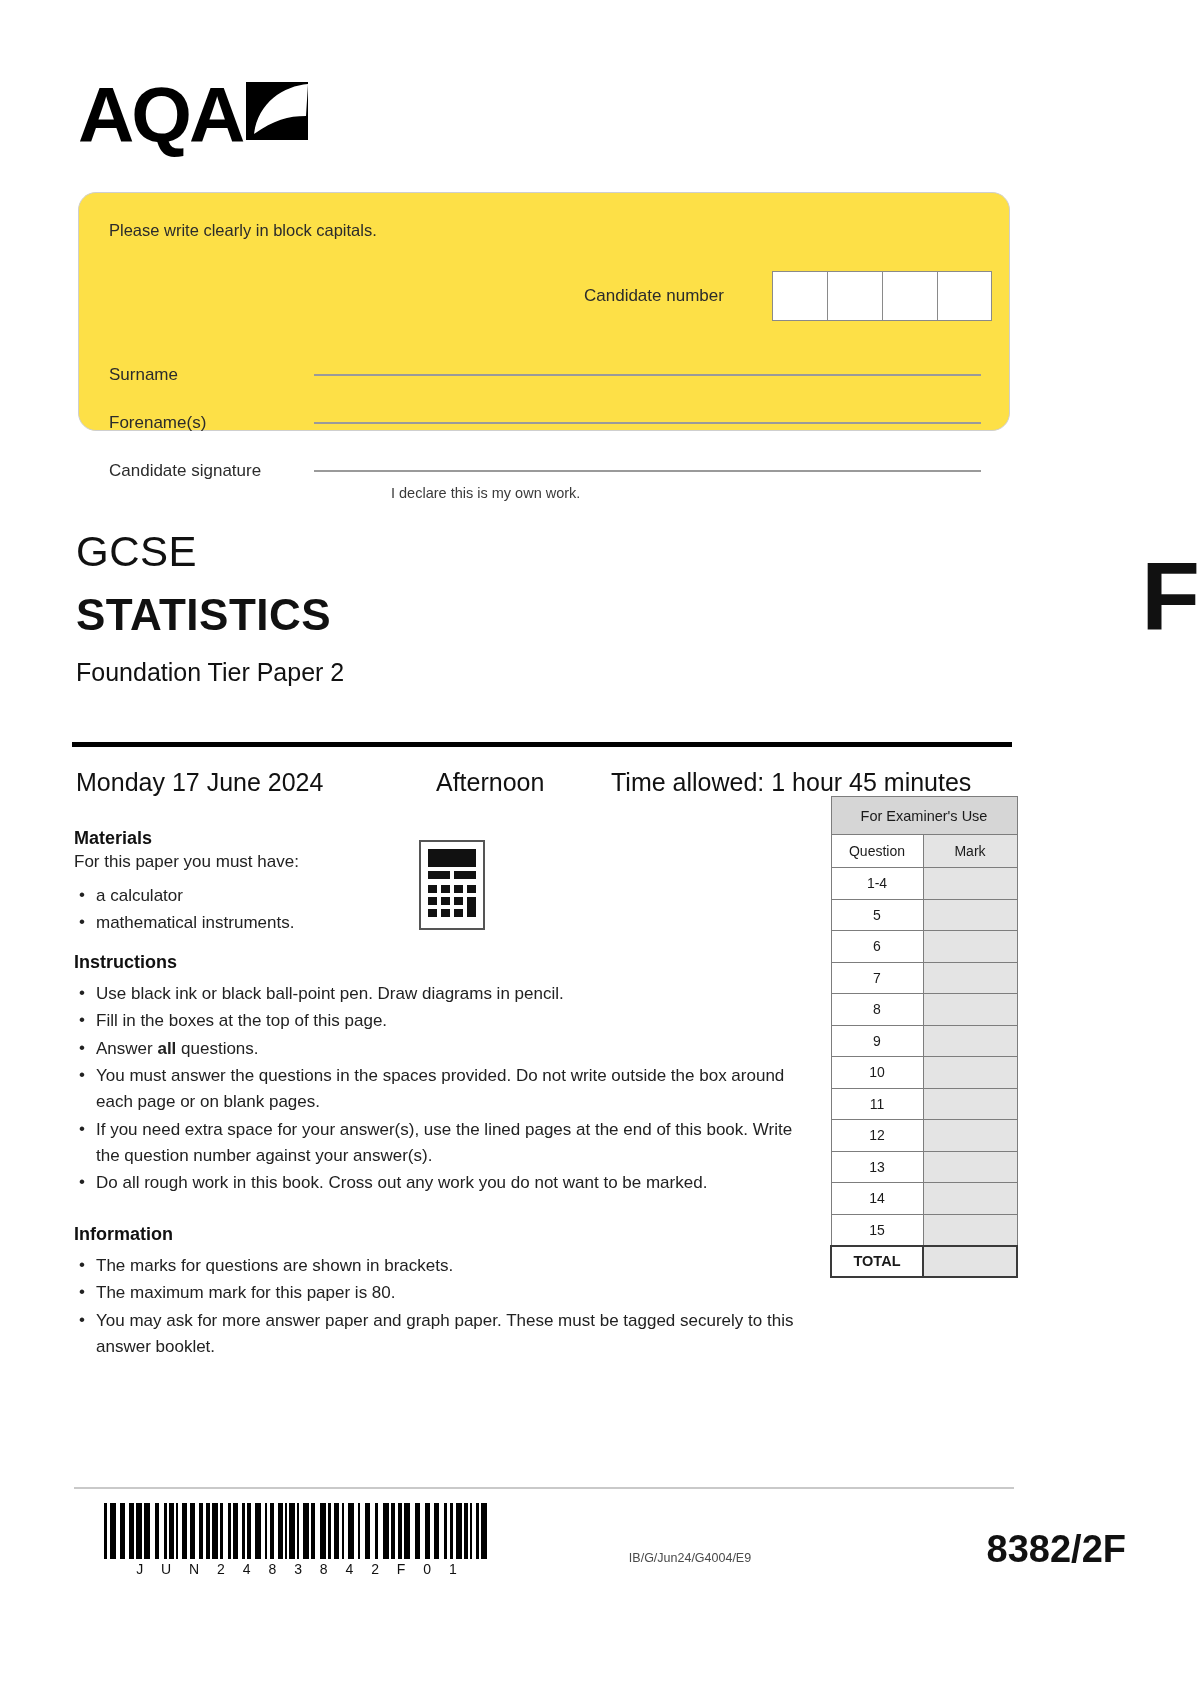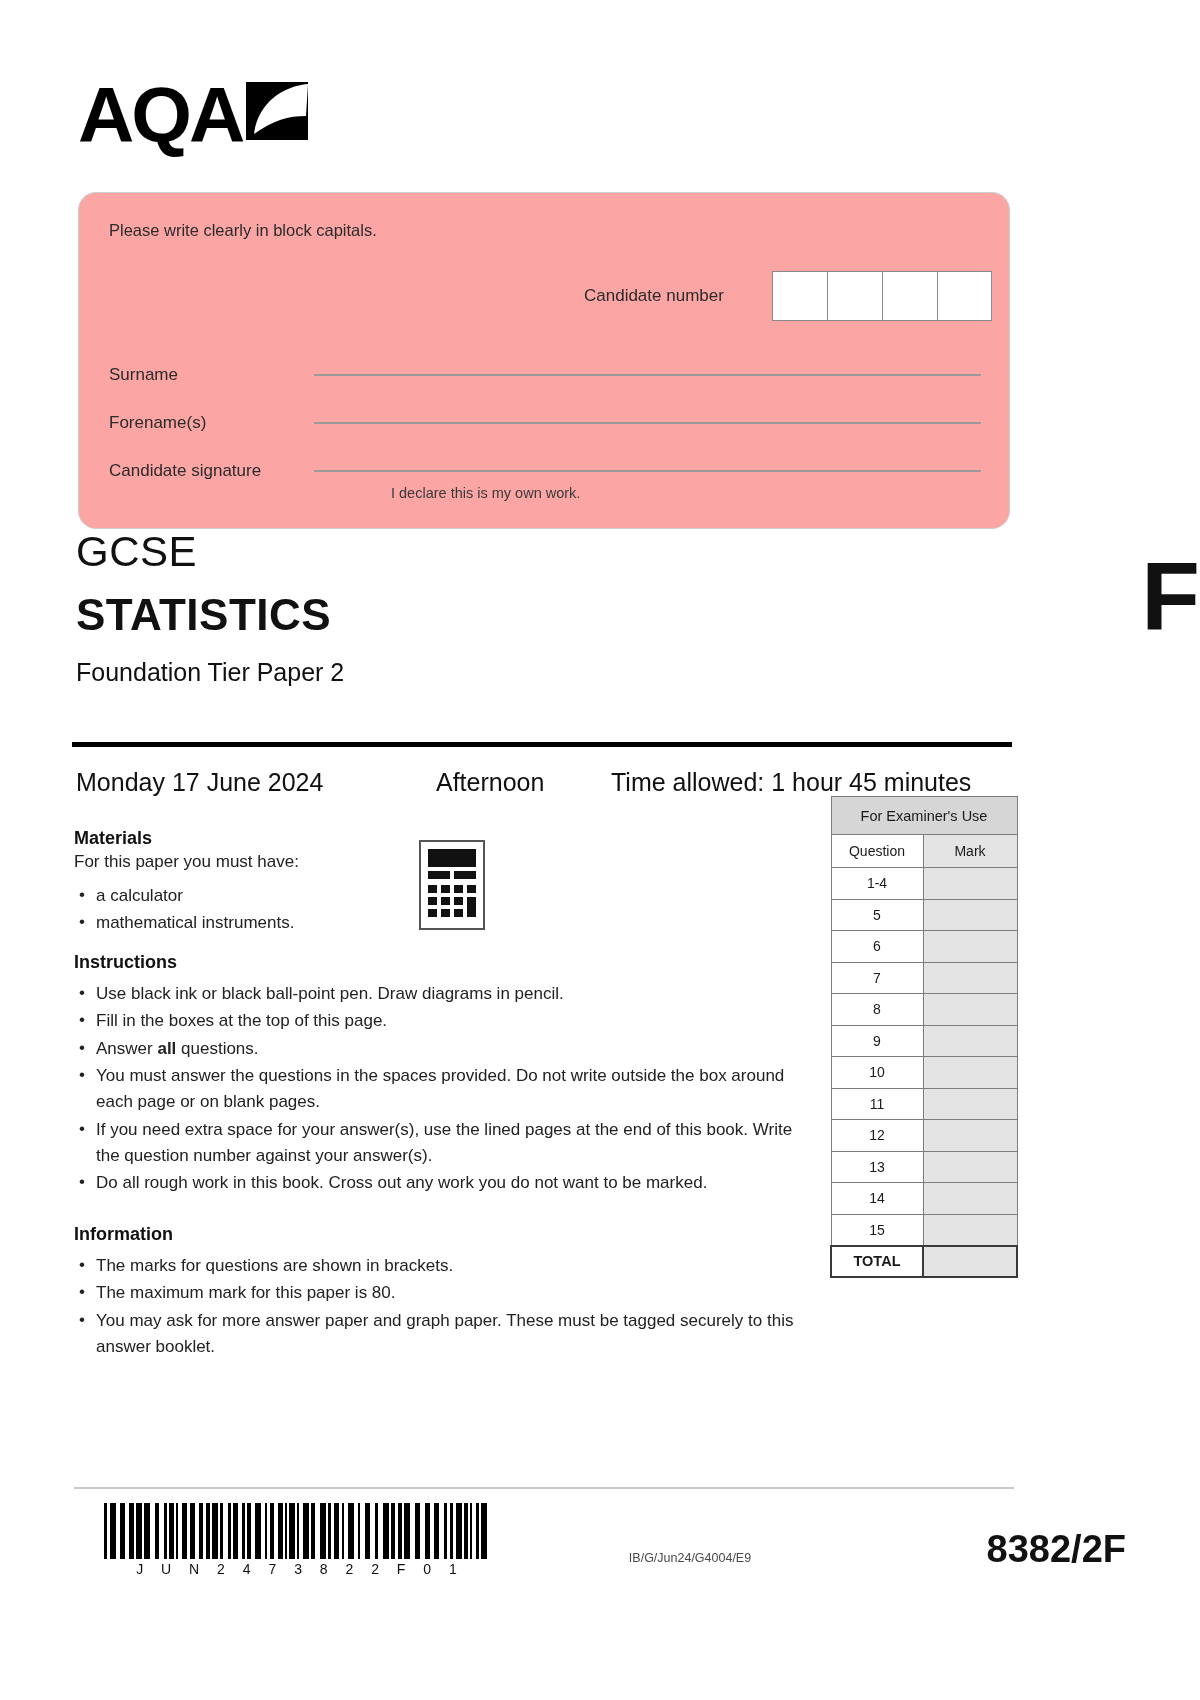--- a/index.html
+++ b/index.html
@@ -44,24 +44,24 @@
     margin-left: 2px;
     margin-top: 2px;
   }
 
   
   .details-box {
     position: absolute;
     left: 78px;
     top: 192px;
     width: 932px;
-    height: 337px;
+    height: 239px;
     border: 1.5px solid #cfcfcf;
     border-radius: 18px;
-    background: #fca5a5;
+    background: #fde047;
   }
   .details-instruction {
     position: absolute;
     left: 30px;
     top: 28px;
     font-size: 16.5px;
     color: #2b2b2b;
   }
 
   .field-row {
@@ -600,17 +600,17 @@
       <span style="display:inline-block;width:2px;background:#fff;height:100%"></span>
       <span style="display:inline-block;width:4px;background:#000;height:100%"></span>
       <span style="display:inline-block;width:2px;background:#fff;height:100%"></span>
       <span style="display:inline-block;width:2px;background:#000;height:100%"></span>
       <span style="display:inline-block;width:4px;background:#fff;height:100%"></span>
       <span style="display:inline-block;width:3px;background:#000;height:100%"></span>
       <span style="display:inline-block;width:2px;background:#fff;height:100%"></span>
       <span style="display:inline-block;width:6px;background:#000;height:100%"></span>
       <span style="display:inline-block;width:4px;background:#fff;height:100%"></span>
     </div>
-  <div class="barcode-digits">J U N 2 4 7 3 8 2 2 F 0 1</div>
+  <div class="barcode-digits">J U N 2 4 8 3 8 4 2 F 0 1</div>
   <div class="footer-code">IB/G/Jun24/G4004/E9</div>
   <div class="paper-code">8382/2F</div>
 
 </div>
 
 </body></html>

